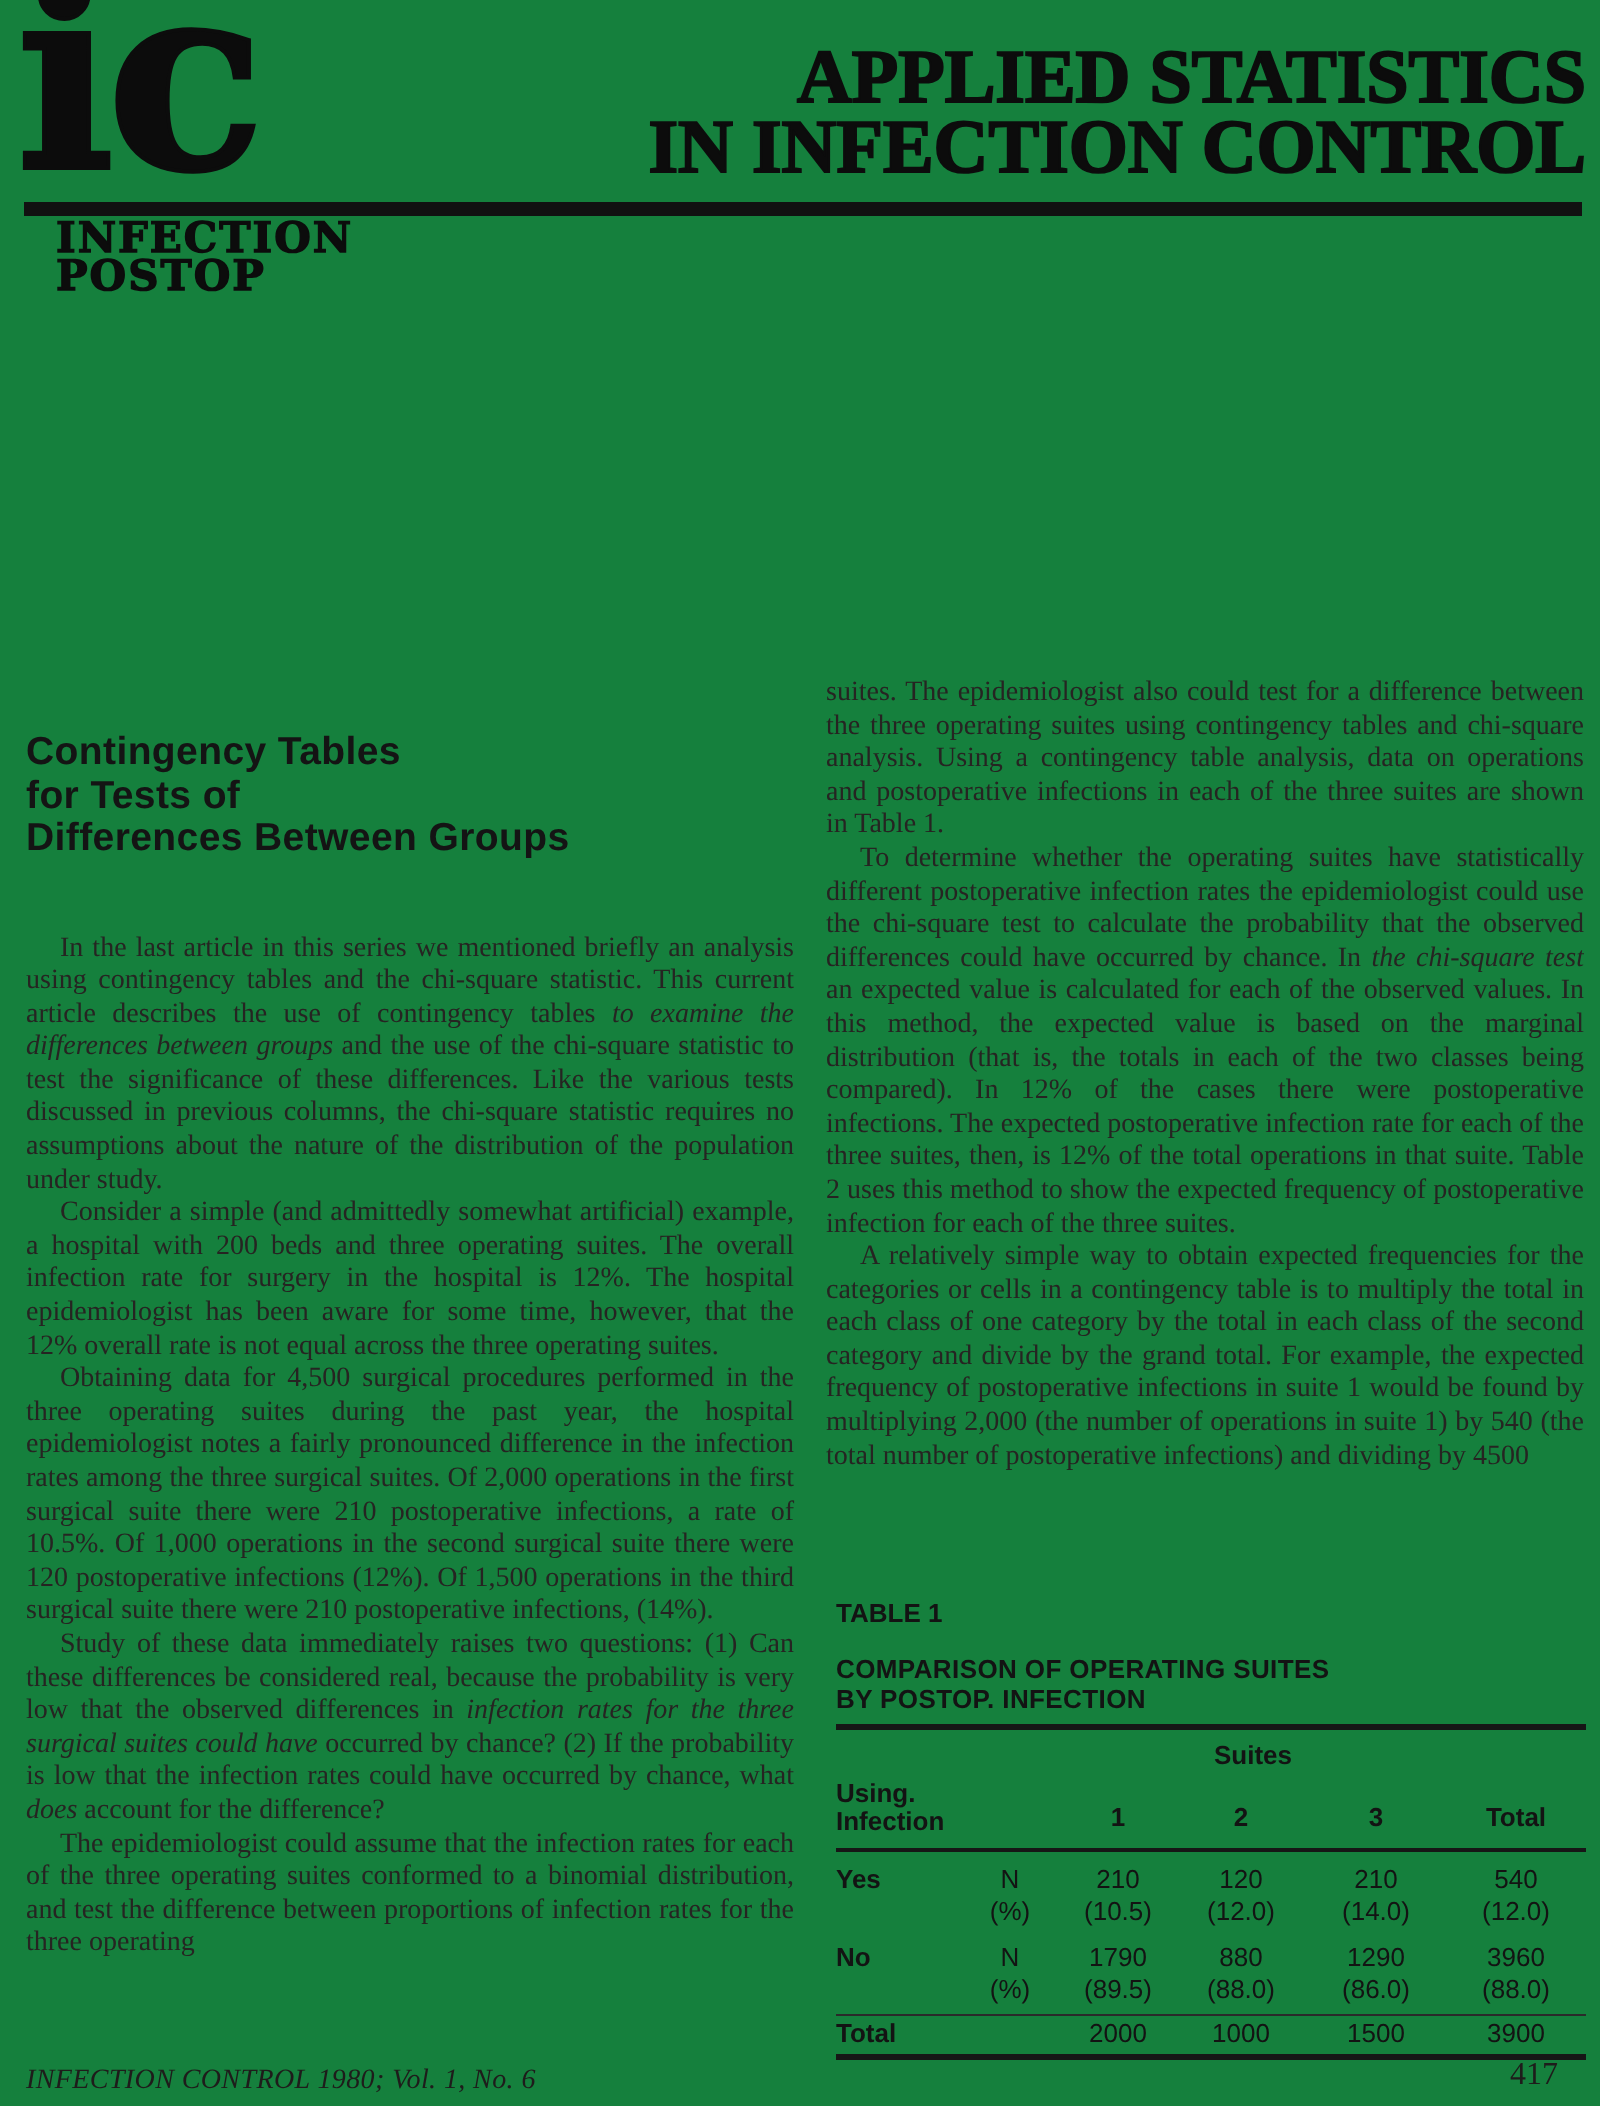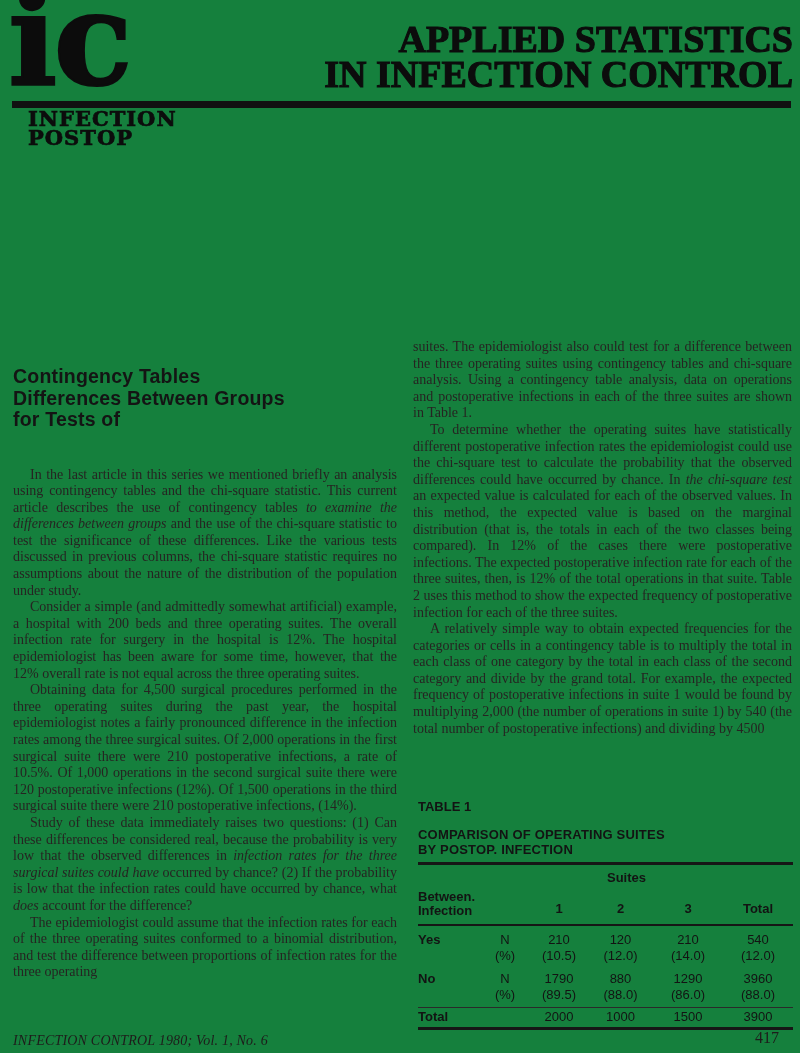--- a/index.html
+++ b/index.html
@@ -70,22 +70,22 @@
   </div>
   <div class="masthead-rule"></div>
   <div class="journal-name">
     <div>INFECTION</div>
     <div>POSTOP</div>
   </div>
 
   <div class="col-left">
     <div class="article-title">
       <div>Contingency Tables</div>
+      <div>for Tests of</div>
       <div>Differences Between Groups</div>
-      <div>for Tests of</div>
     </div>
     <div class="body">
       <p>In the last article in this series we mentioned briefly an analysis using contingency tables and the chi-square statistic. This current article describes the use of contingency tables <i>to examine the differences between groups</i> and the use of the chi-square statistic to test the significance of these differences. Like the various tests discussed in previous columns, the chi-square statistic requires no assumptions about the nature of the distribution of the population under study.</p>
       <p>Consider a simple (and admittedly somewhat artificial) example, a hospital with 200 beds and three operating suites. The overall infection rate for surgery in the hospital is 12%. The hospital epidemiologist has been aware for some time, however, that the 12% overall rate is not equal across the three operating suites.</p>
       <p>Obtaining data for 4,500 surgical procedures performed in the three operating suites during the past year, the hospital epidemiologist notes a fairly pronounced difference in the infection rates among the three surgical suites. Of 2,000 operations in the first surgical suite there were 210 postoperative infections, a rate of 10.5%. Of 1,000 operations in the second surgical suite there were 120 postoperative infections (12%). Of 1,500 operations in the third surgical suite there were 210 postoperative infections, (14%).</p>
       <p>Study of these data immediately raises two questions: (1) Can these differences be considered real, because the probability is very low that the observed differences in <i>infection rates for the three surgical suites could have</i> occurred by chance? (2) If the probability is low that the infection rates could have occurred by chance, what <i>does</i> account for the difference?</p>
       <p>The epidemiologist could assume that the infection rates for each of the three operating suites conformed to a binomial distribution, and test the difference between proportions of infection rates for the three operating</p>
     </div>
   </div>
 
@@ -105,21 +105,21 @@
 
     <div class="trow suites-row">
       <div></div>
         <div></div>
       <div class="span3">Suites</div>
       <div></div>
     </div>
 
     <div class="trow hdr-row">
       <div class="hdr-stack">
-        <div>Between.</div>
+        <div>Using.</div>
         <div>Infection</div>
       </div>
       <div></div>
       <div class="c-val b">1</div>
       <div class="c-val b">2</div>
       <div class="c-val b">3</div>
       <div class="c-val b">Total</div>
     </div>
     <div class="rule-mid hdr-rule"></div>
 

